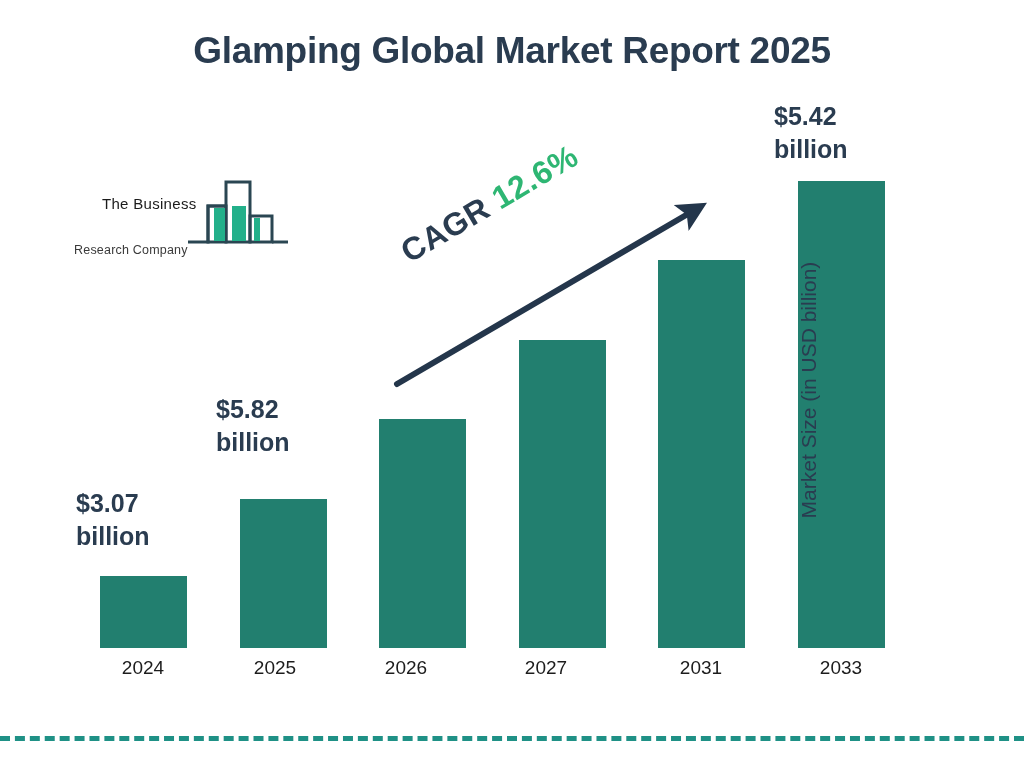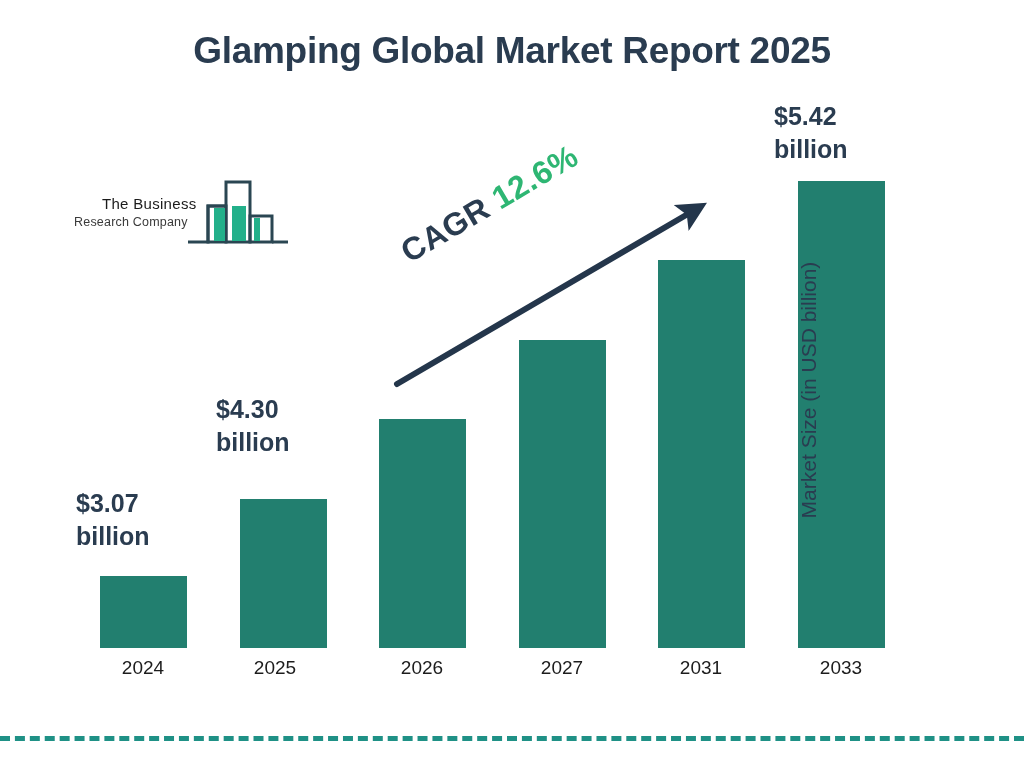--- a/index.html
+++ b/index.html
@@ -29,20 +29,21 @@
   #logo-line1 {
     font-family: "Liberation Sans", sans-serif;
     font-size: 15px; color: #1b1b1b; letter-spacing: 0.3px; line-height: 22px;
     white-space: nowrap;
     margin-left: 28px;
   }
   #logo-line2 {
     font-family: "Liberation Sans", sans-serif;
     font-size: 12.5px; color: #3a3a3a; letter-spacing: 0.2px; line-height: 15px;
     white-space: nowrap;
+    margin-top: 28px;
   }
   #logo-mark { position: absolute; left: 112px; top: 0px; }
 
   
   #plot { position: absolute; left: 0; top: 0; width: 1024px; height: 768px; }
   .bar {
     position: absolute;
     background: #227f6f;
   }
   .xtick {
@@ -131,28 +132,28 @@
 
     <div class="bar" style="left:100px; top:576px; width:87px; height:72px;"></div>
     <div class="bar" style="left:240px; top:499px; width:87px; height:149px;"></div>
     <div class="bar" style="left:379px; top:419px; width:87px; height:229px;"></div>
     <div class="bar" style="left:519px; top:340px; width:87px; height:308px;"></div>
     <div class="bar" style="left:658px; top:260px; width:87px; height:388px;"></div>
     <div class="bar" style="left:798px; top:181px; width:87px; height:467px;"></div>
 
     <div class="xtick" style="left:93px; width:100px;">2024</div>
     <div class="xtick" style="left:225px; width:100px;">2025</div>
-    <div class="xtick" style="left:372px; width:100px;">2026</div>
-    <div class="xtick" style="left:512px; width:100px;">2027</div>
+    <div class="xtick" style="left:356px; width:100px;">2026</div>
+    <div class="xtick" style="left:496px; width:100px;">2027</div>
     <div class="xtick" style="left:651px; width:100px;">2031</div>
     <div class="xtick" style="left:791px; width:100px;">2033</div>
 
     <div class="vlabel" style="left:76px; top:479px; width:135px;margin-top:8px;">$3.07
 billion</div>
-    <div class="vlabel" style="left:216px; top:393px; width:135px;">$4.30
+    <div class="vlabel" style="left:216px; top:393px; width:135px;">$5.82
 billion</div>
     <div class="vlabel" style="left:774px; top:100px; width:135px;">$5.42
 billion</div>
 
     <svg id="arrow-svg" width="1024" height="768" viewBox="0 0 1024 768">
       <defs>
         <marker id="arrowhead" markerWidth="5" markerHeight="5" refX="2.3" refY="2.5" orient="auto" markerUnits="strokeWidth">
           <path d="M0,0 L5,2.5 L0,5 L1.1,2.5 Z" fill="#24364b"></path>
         </marker>
       </defs>

